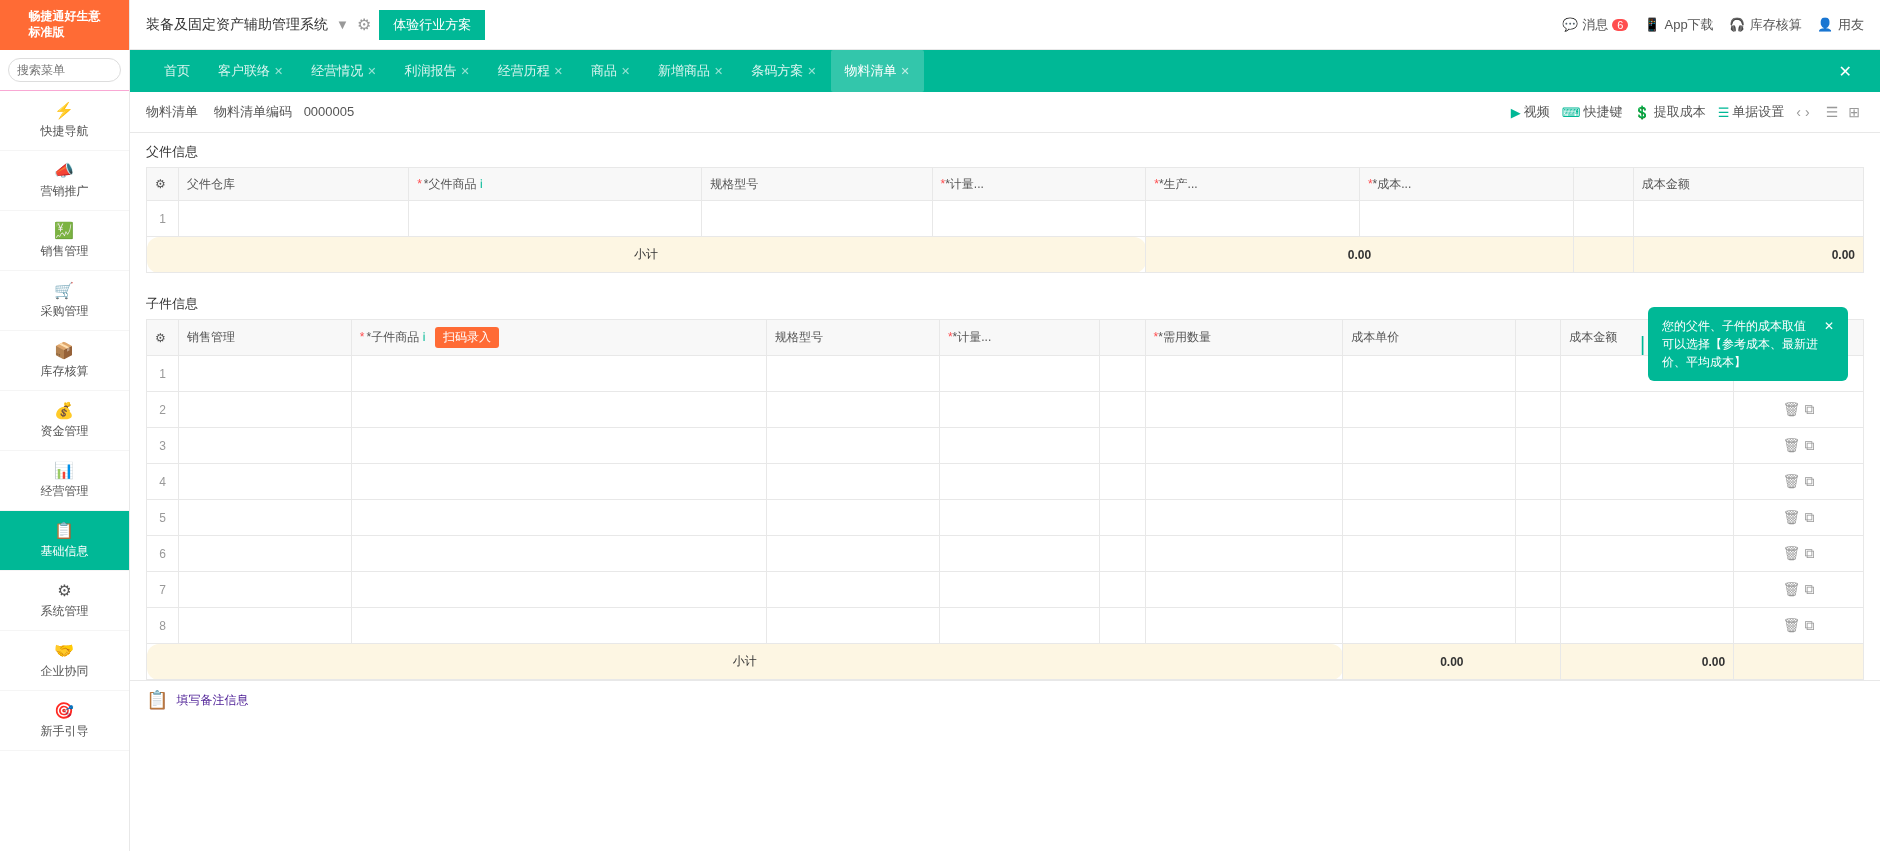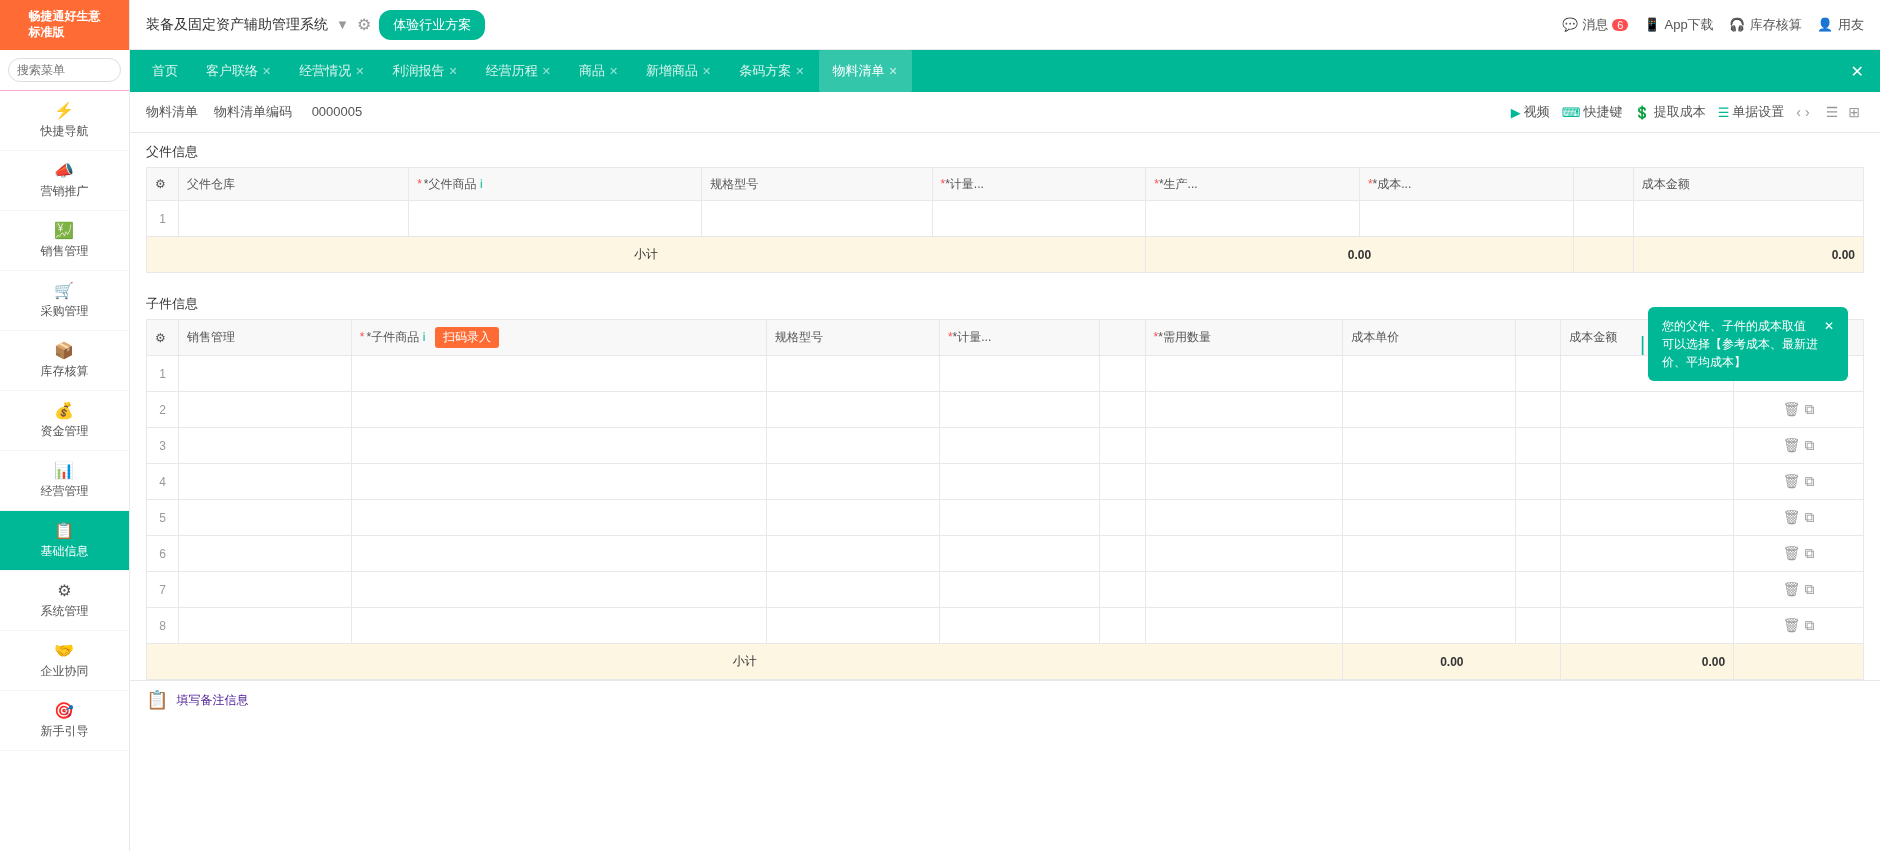--- a/index.html
+++ b/index.html
@@ -72,21 +72,21 @@
       flex-shrink: 0;
     }
     .header-left { display: flex; align-items: center; gap: 8px; }
     .header-title { font-size: 14px; color: #333; }
     .header-dropdown { color: #999; cursor: pointer; }
     .header-gear { color: #999; cursor: pointer; font-size: 16px; }
     .header-trial-btn {
       background: #00b896;
       color: white;
       border: none;
-      border-radius: 12px;
+      border-radius: 0;
       padding: 6px 14px;
       cursor: pointer;
       font-size: 13px;
     }
     .header-right { display: flex; align-items: center; gap: 16px; color: #555; font-size: 13px; }
     .header-right-item { display: flex; align-items: center; gap: 4px; cursor: pointer; }
     .badge {
       background: #ff4d4f;
       color: white;
       border-radius: 8px;
@@ -97,21 +97,21 @@
     }
 
     
     .nav-tabs {
       background: #00b896;
       height: 42px;
       display: flex;
       align-items: center;
       flex-shrink: 0;
       overflow-x: auto;
-      padding: 0 8px;
+      padding: 0 20px;
     }
     .nav-tab {
       color: rgba(255,255,255,0.85);
       padding: 0 14px;
       height: 42px;
       display: flex;
       align-items: center;
       cursor: pointer;
       white-space: nowrap;
       font-size: 13px;
@@ -175,21 +175,21 @@
     }
     .data-table th .required { color: #ff4d4f; }
     .data-table td {
       border: 1px solid #e8e8e8;
       padding: 7px 8px;
       color: #333;
       height: 36px;
     }
     .data-table .row-num { color: #999; text-align: center; width: 32px; }
     .subtotal-row td { background: #fdf6e3; font-weight: 500; }
-    .subtotal-label { color: #999; text-align: center; }
+    .subtotal-label { color: #999; text-align: center; border-radius: 12px; }
     .col-gear { width: 32px; text-align: center; }
     .scan-btn {
       background: #ff6b35;
       color: white;
       border: none;
       border-radius: 3px;
       padding: 2px 8px;
       font-size: 12px;
       cursor: pointer;
     }
@@ -370,21 +370,21 @@
 
   <div class="page-wrapper">
     <div class="page-content">
 
       <div class="sub-header">
         <span class="sub-breadcrumb">
           <span>物料清单</span>
         </span>
         <span style="color:#555;">
           <span>物料清单编码</span>
-          <span style="font-weight:500; margin-left:16px;">0000005</span>
+          <span style="font-weight:500; margin-left:8px;">0000005</span>
         </span>
         <div class="header-actions">
           <div class="header-action-item">
             <span class="action-icon">▶</span>
             <span>视频</span>
           </div>
           <div class="header-action-item">
             <span class="action-icon">⌨</span>
             <span>快捷键</span>
           </div>

